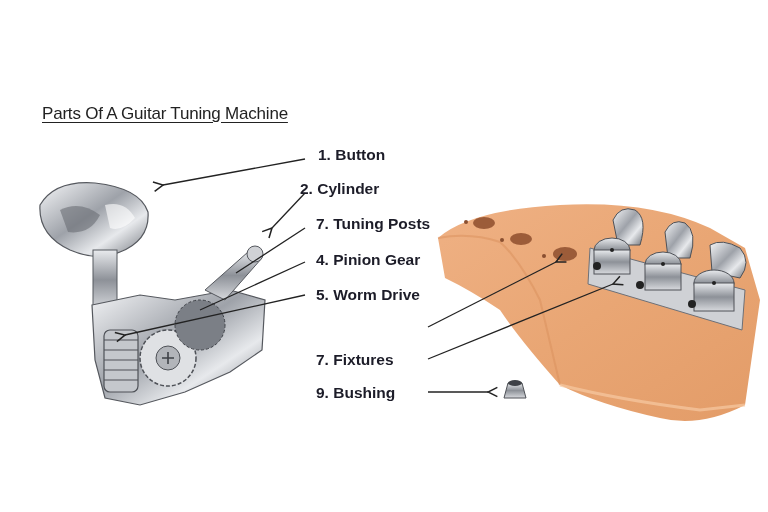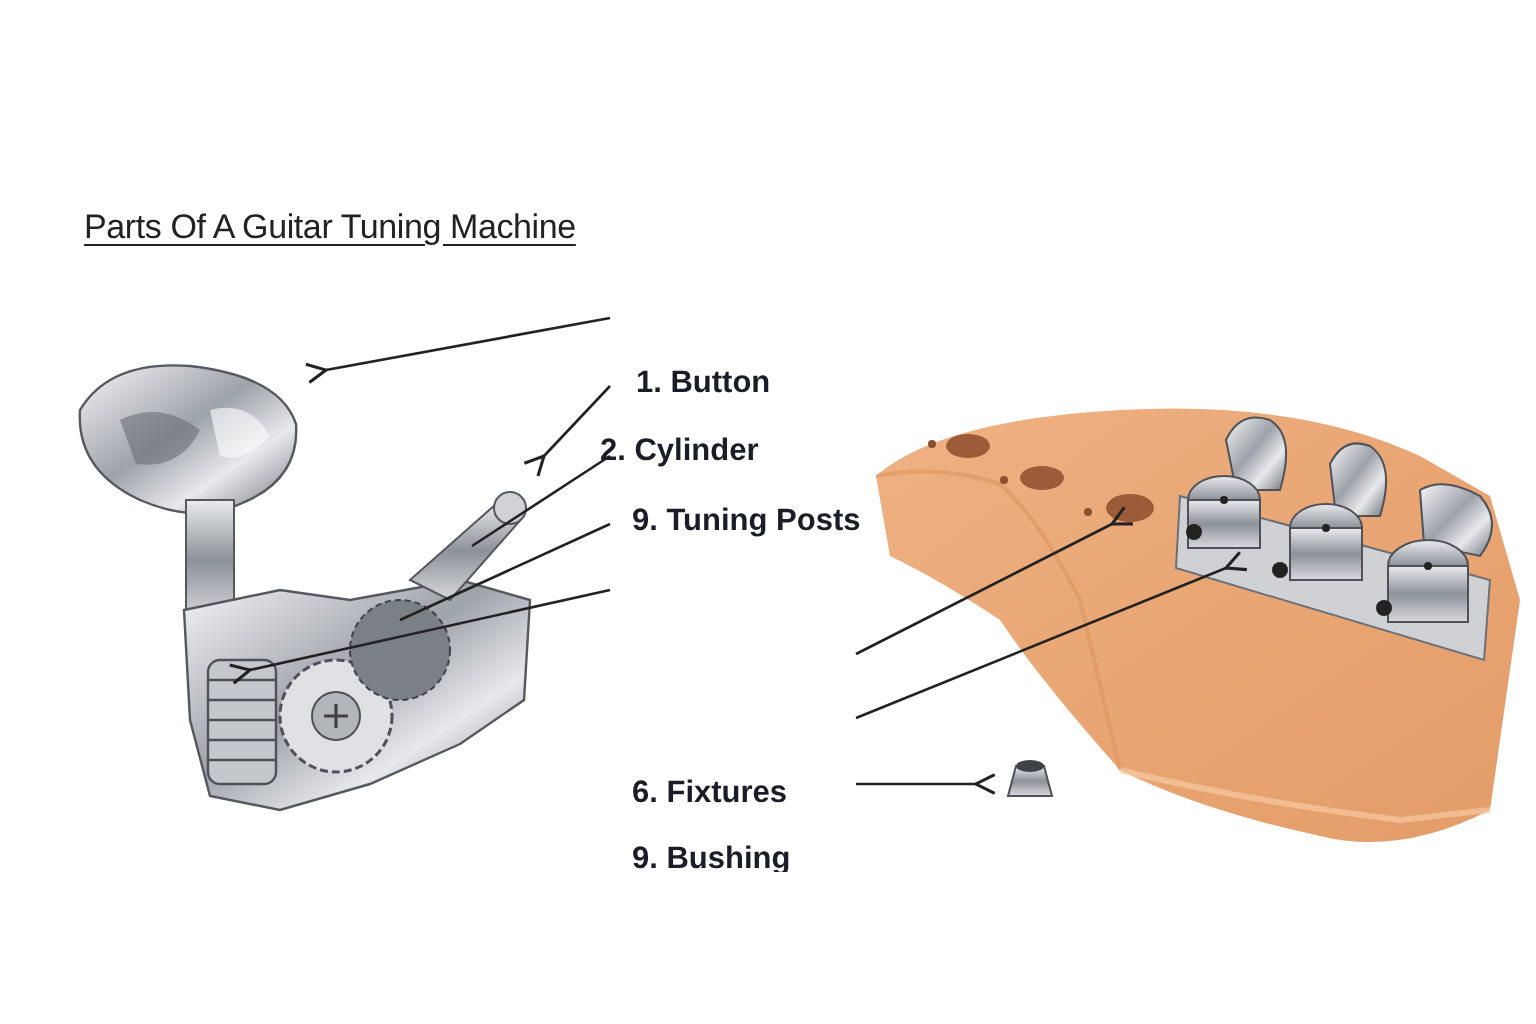--- a/index.html
+++ b/index.html
@@ -1,18 +1,18 @@
 <!DOCTYPE html>
 <html><head>
 <meta charset="utf-8">
 <style>
   html,body{margin:0;padding:0;background:#ffffff;}
   #stage{position:relative;width:768px;height:436px;overflow:hidden;background:#ffffff;font-family:"Liberation Sans","DejaVu Sans",sans-serif;}
   .title{position:absolute;left:42px;top:104px;font-size:17px;color:#222;text-decoration:underline;text-underline-offset:3px;letter-spacing:-0.2px;}
-  .label{position:absolute;font-size:15.5px;font-weight:bold;color:#1c1c28;white-space:nowrap;margin-top:37px;}
+  .label{position:absolute;font-size:15.5px;font-weight:bold;color:#1c1c28;white-space:nowrap;}
   svg.layer{position:absolute;left:0;top:0;}
 </style>
 </head>
 <body>
 
 <div id="stage">
 
   <div class="title">Parts Of A Guitar Tuning Machine</div>
 
   <svg class="layer" width="768" height="512" viewBox="0 0 768 512">
@@ -116,17 +116,19 @@
       <line x1="305" y1="262" x2="200" y2="310"></line>
       <line x1="305" y1="295" x2="125" y2="335" marker-end="url(#arrow)"></line>
       <line x1="428" y1="327" x2="556" y2="262" marker-end="url(#arrow)"></line>
       <line x1="428" y1="359" x2="613" y2="284" marker-end="url(#arrow)"></line>
       <line x1="428" y1="392" x2="488" y2="392" marker-end="url(#arrow)"></line>
     </g>
   </svg>
 
   <div class="label" style="left:318px;top:146px;">1. Button</div>
   <div class="label" style="left:300px;top:180px;">2. Cylinder</div>
-  <div class="label" style="left:316px;top:215px;">9. Tuning Posts</div>
-  <div class="label" style="left:316px;top:351px;">6. Fixtures</div>
+  <div class="label" style="left:316px;top:215px;">7. Tuning Posts</div>
+  <div class="label" style="left:316px;top:251px;">4. Pinion Gear</div>
+  <div class="label" style="left:316px;top:286px;">5. Worm Drive</div>
+  <div class="label" style="left:316px;top:351px;">7. Fixtures</div>
   <div class="label" style="left:316px;top:384px;">9. Bushing</div>
 
 </div>
 
 </body></html>

